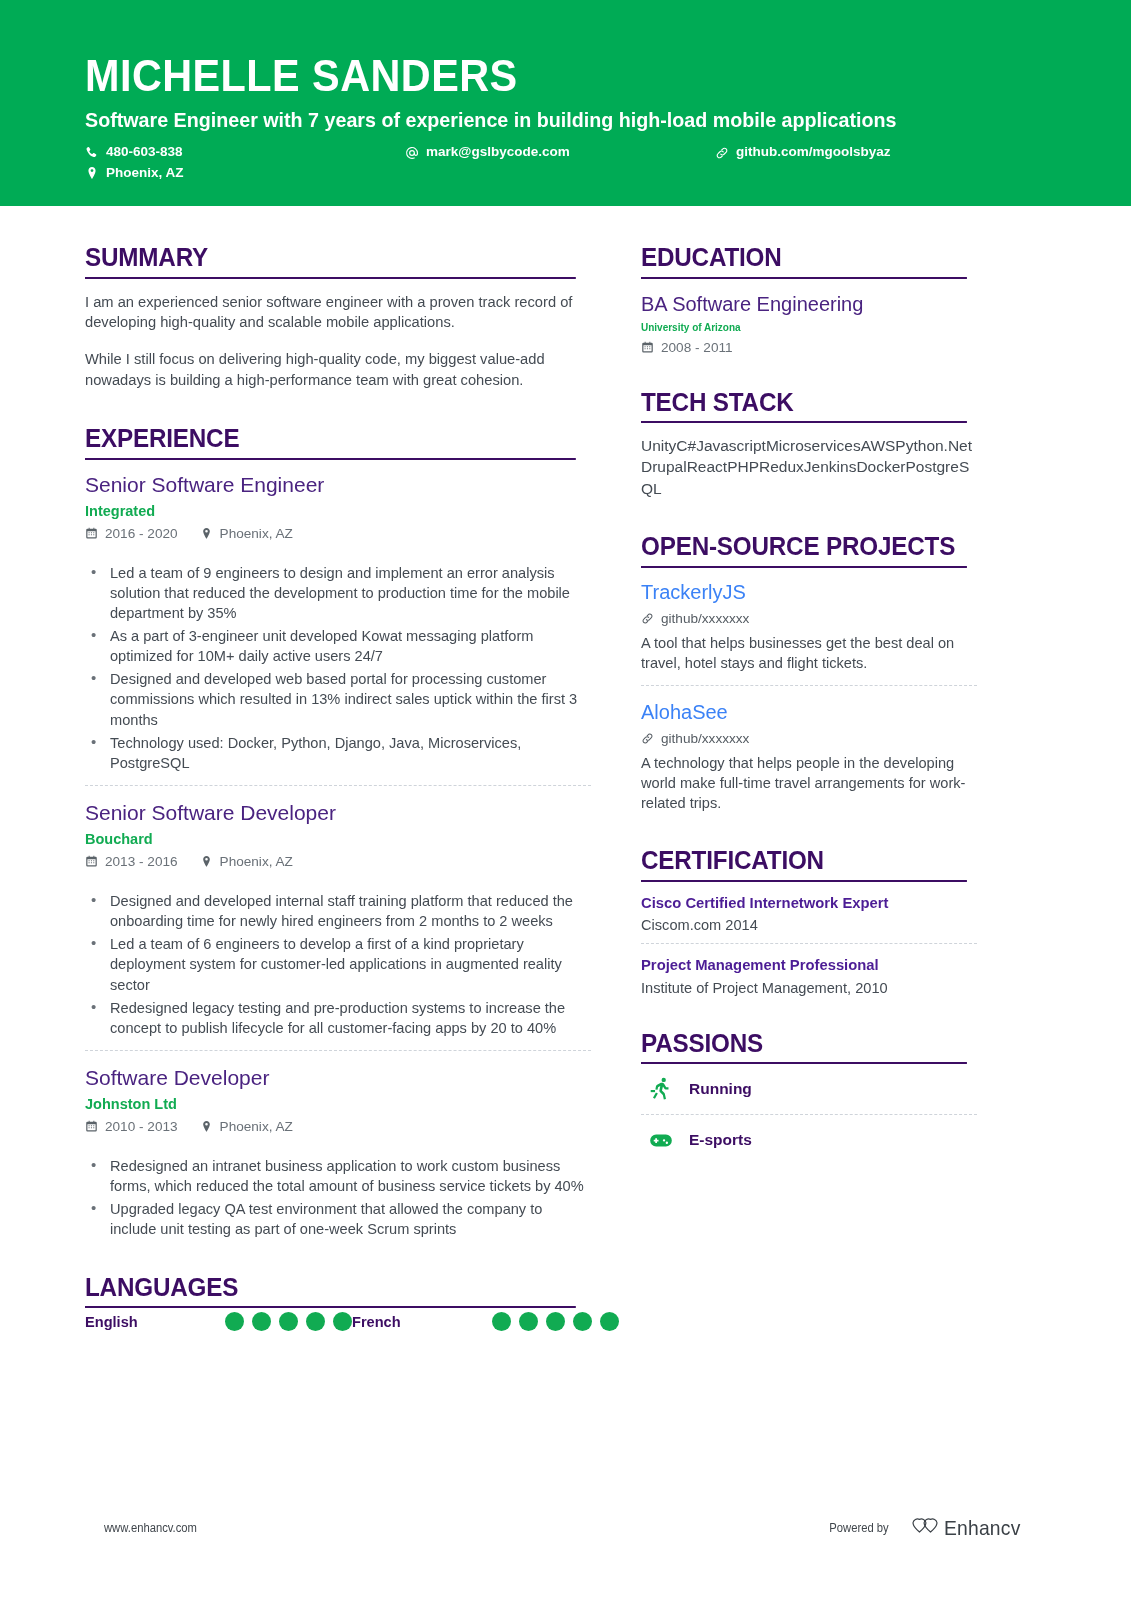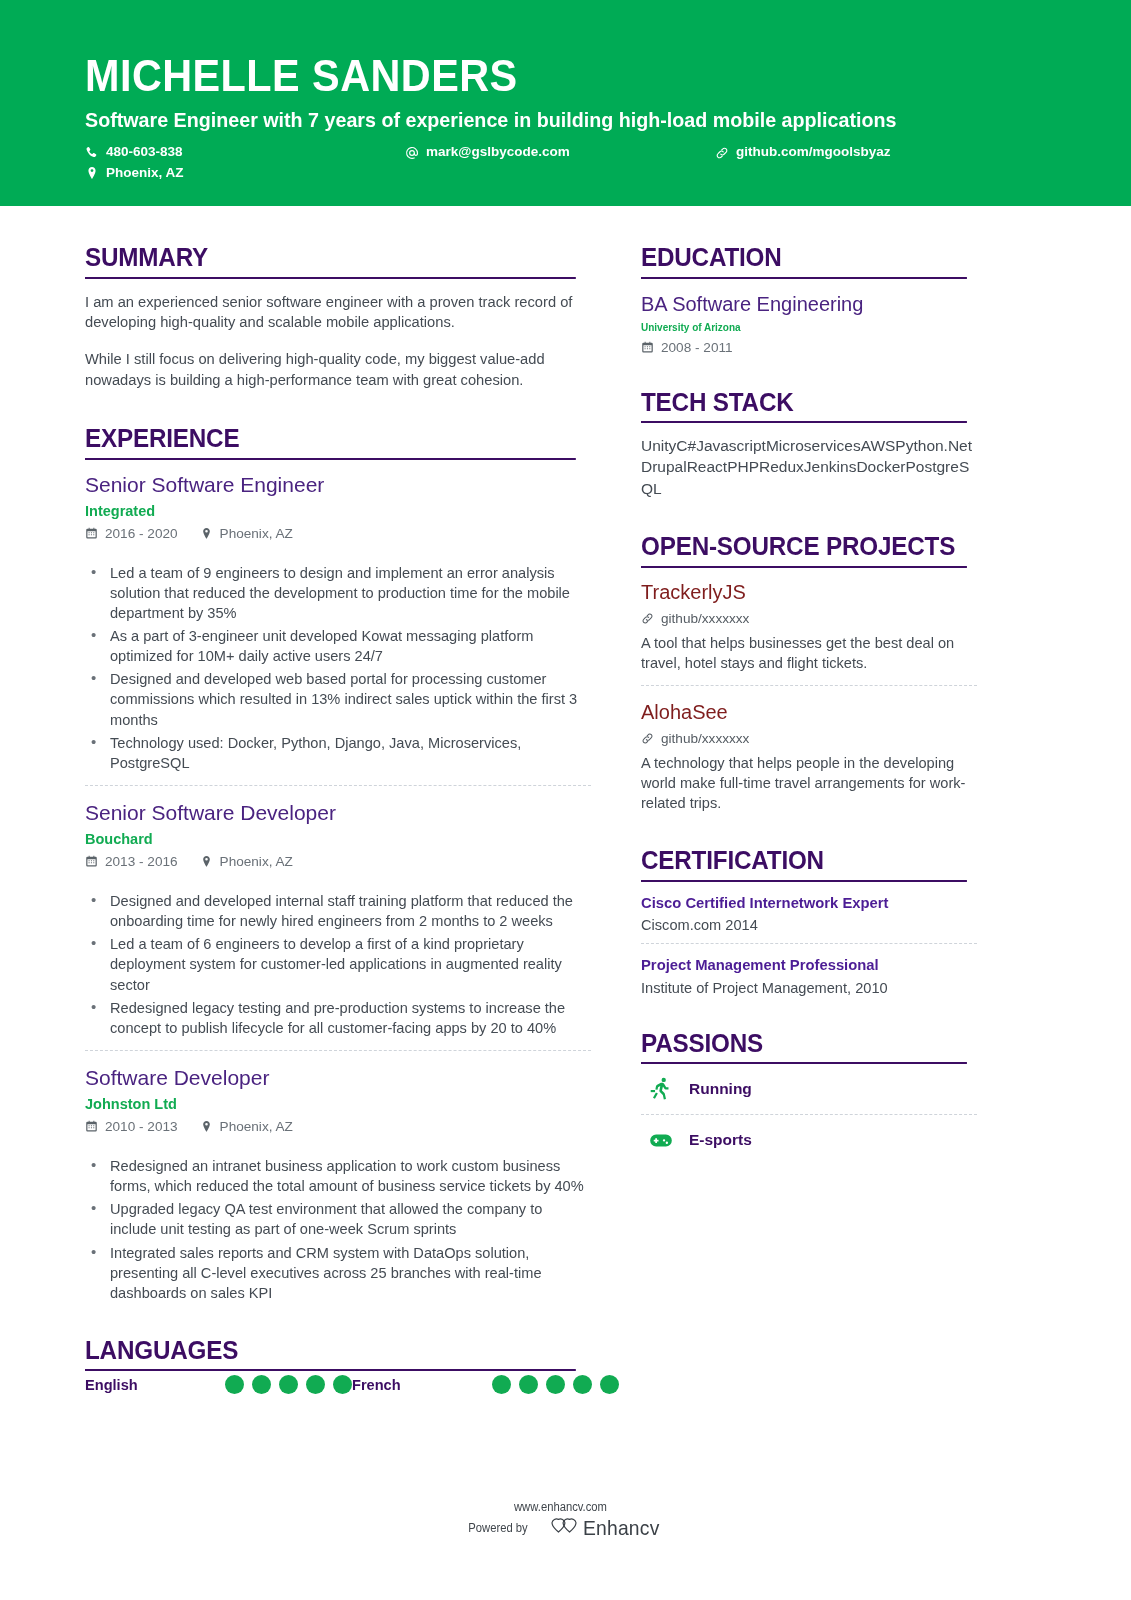--- a/index.html
+++ b/index.html
@@ -213,21 +213,21 @@
     word-break: break-word;
   }
 
   .proj { padding-top: 12px; }
   .proj + .proj {
     margin-top: 12px;
     border-top: 1.5px dashed #cfd4da;
     padding-top: 14px;
   }
   .proj-name {
-    color: #7f1d1d;
+    color: #3b82f6;
     font-size: 20px;
     line-height: 1.2;
   }
   .proj-link {
     display: flex;
     align-items: center;
     gap: 7px;
     color: #555c63;
     font-size: 13.6px;
     margin-top: 7px;
@@ -279,21 +279,20 @@
 
   
   .footer {
     position: absolute;
     left: 0; right: 0;
     bottom: 58px;
     padding: 0 104px;
     display: flex;
     align-items: center;
     justify-content: space-between;
-    flex-direction: column;
   }
   .footer-url {
     color: #40464c;
     font-size: 12.5px;
     transform: scaleX(0.9);
     transform-origin: left center;
   }
   .footer-right {
     display: flex;
     align-items: center;
@@ -454,21 +453,20 @@
                 <svg width="13" height="13" viewBox="0 0 16 16" fill="#5b6369">
                     <path d="M8 1.2C5.7 1.2 3.9 3 3.9 5.3c0 3 4.1 9.5 4.1 9.5s4.1-6.5 4.1-9.5C12.1 3 10.3 1.2 8 1.2zm0 5.6a1.6 1.6 0 1 1 0-3.2 1.6 1.6 0 0 1 0 3.2z"></path>
                   </svg>
               </span>
               <span>Phoenix, AZ</span>
             </span>
           </div>
           <ul class="bullets">
             <li>Redesigned an intranet business application to work custom business forms, which reduced the total amount of business service tickets by 40%</li>
             <li>Upgraded legacy QA test environment that allowed the company to include unit testing as part of one-week Scrum sprints</li>
-            <li>Integrated sales reports and CRM system with DataOps solution, presenting all C-level executives across 25 branches with real-time dashboards on sales KPI</li>
           </ul>
         </div>
       </div>
 
       <div class="sec">
         <div class="sec-title">LANGUAGES</div>
         <div class="lang-row">
           <div class="lang-cell">
             <span class="lang-name">English</span>
             <span class="dots">

